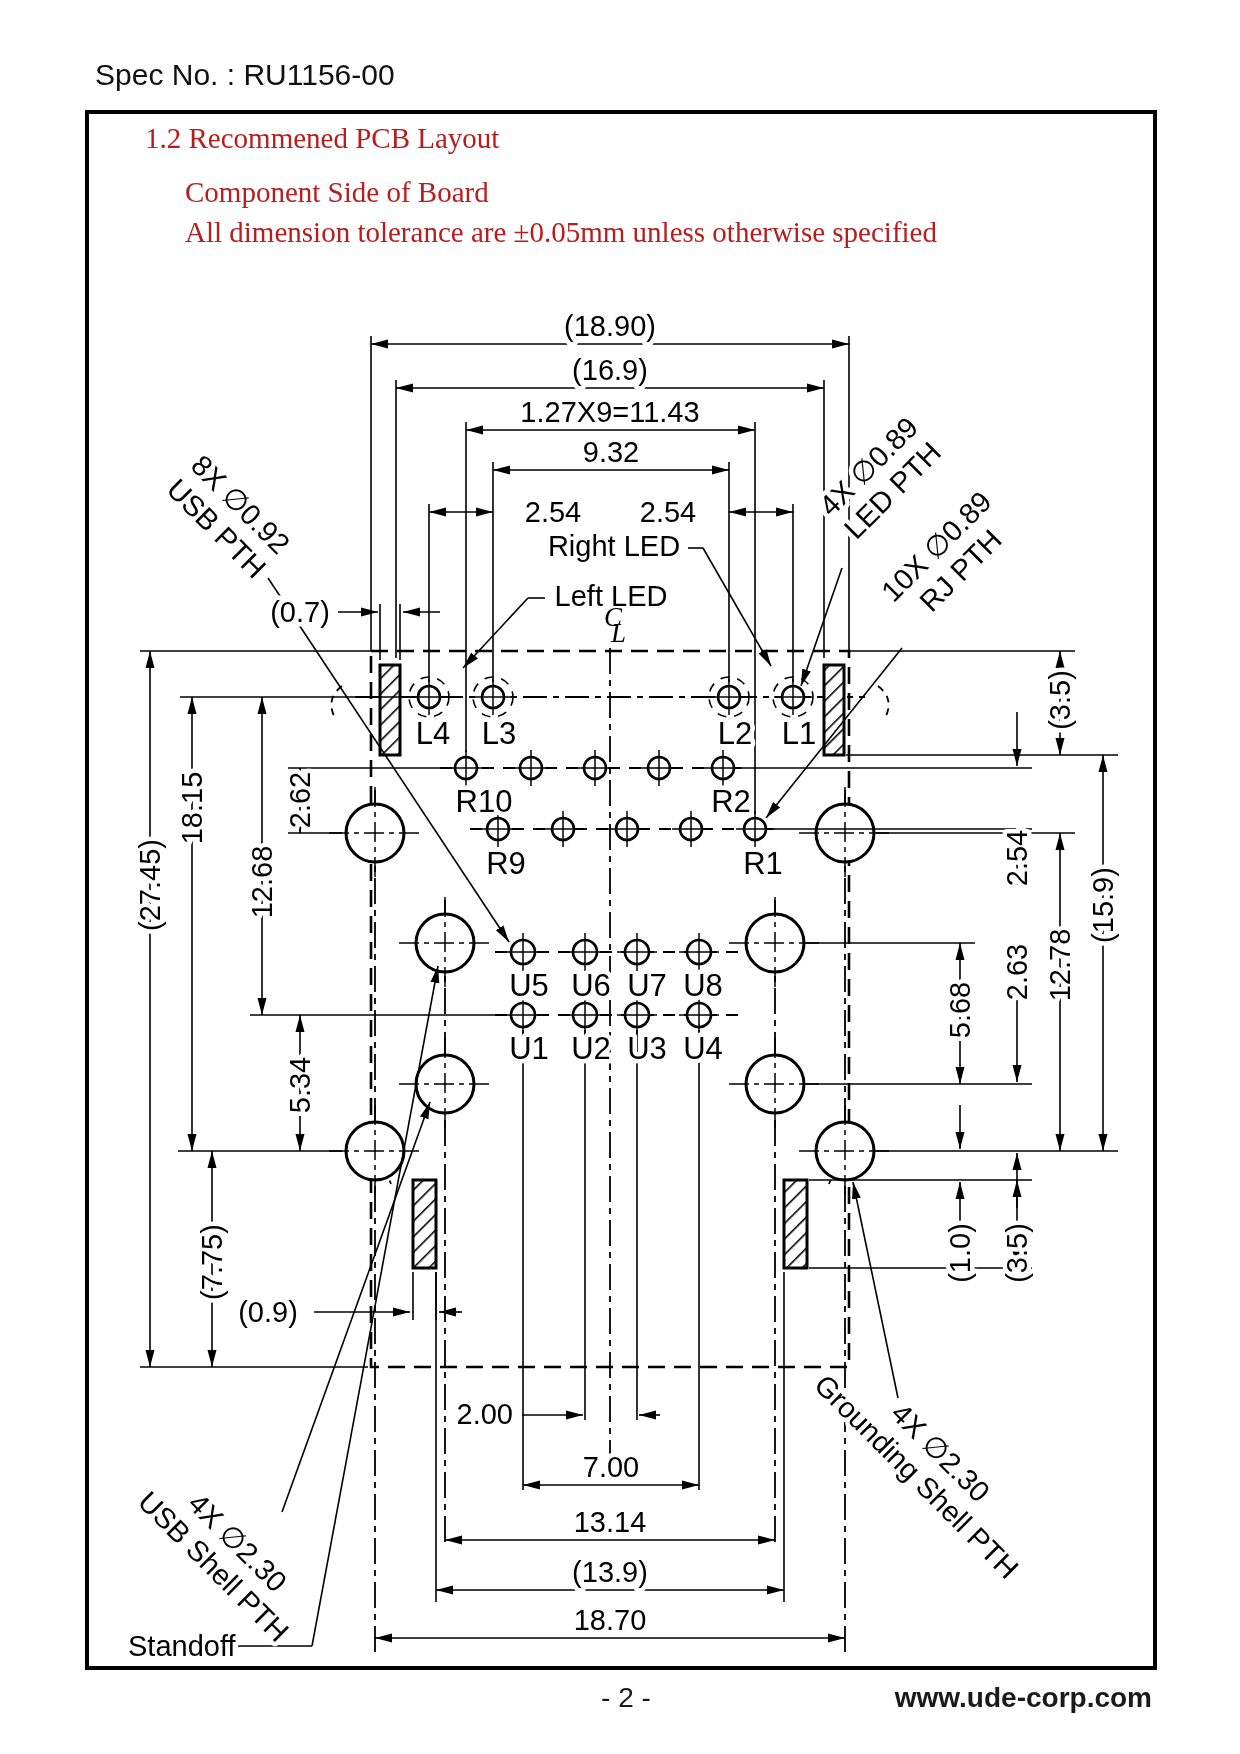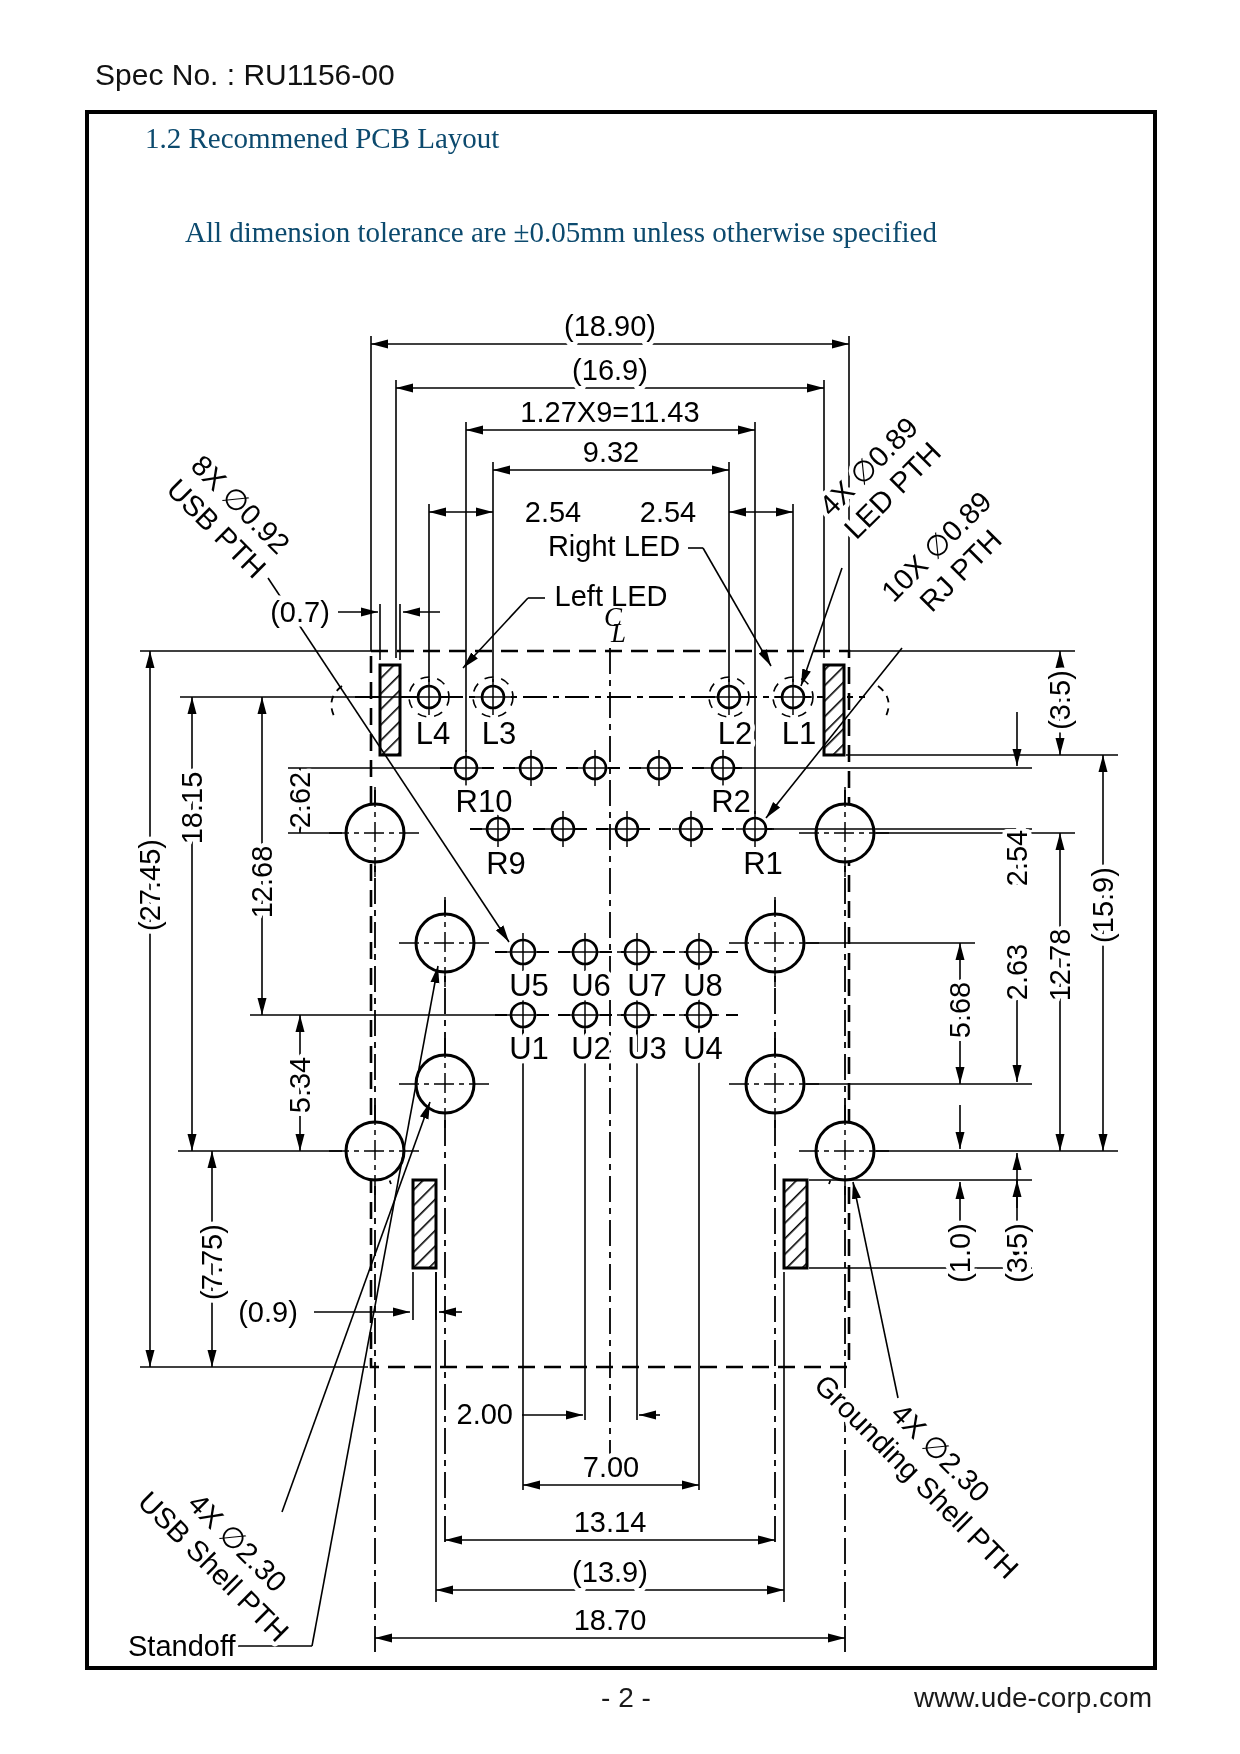--- a/index.html
+++ b/index.html
@@ -1,42 +1,43 @@
 <!DOCTYPE html>
 <html><head>
 <meta charset="utf-8">
 <style>
   html,body{margin:0;padding:0;background:#ffffff;}
   .page{position:relative;width:1240px;height:1754px;background:#fff;overflow:hidden;
         font-family:"Liberation Sans",sans-serif;color:#1a1a1a;padding-left:12px;}
   .hdr-spec{position:absolute;left:95px;top:58px;font-size:30px;color:#111;}
   .hdr-part{position:absolute;right:100px;top:48px;font-size:44px;color:#111;}
   .frame{position:absolute;left:85px;top:110px;width:1064px;height:1552px;border:4px solid #000;}
-  .t-serif{font-family:"Liberation Serif",serif;font-size:29px;color:#0c4a6e;position:absolute;}
+  .t-serif{font-family:"Liberation Serif",serif;font-size:29px;color:#b91c1c;position:absolute;}
   .sec-h{left:145px;top:122px;}
   .sec-s{left:185px;top:176px;}
   .sec-n{left:185px;top:216px;}
   .ftr-page{position:absolute;left:0;right:0;top:1682px;text-align:center;font-size:28px;}
-  .ftr-site{position:absolute;right:100px;top:1682px;font-size:28px;}
+  .ftr-site{position:absolute;right:100px;top:1682px;font-size:28px;font-weight:bold;}
   svg{position:absolute;left:0;top:0;}
   svg text{font-family:"Liberation Sans",sans-serif;fill:#000;paint-order:stroke;stroke:#fff;stroke-width:9px;stroke-linejoin:round;}
   .lbl{font-size:29px;}
   .hole-lbl{font-size:31px;}
   .cl{font-family:"Liberation Serif",serif;font-style:italic;font-size:27px;stroke-width:0;}
 </style>
 </head>
 <body>
 
 <div class="page">
 
   <span class="hdr-spec">Spec No. : RU1156-00</span>
 
   <div class="frame"></div>
 
   <span class="t-serif sec-h">1.2 Recommened PCB Layout</span>
+  <span class="t-serif sec-s">Component Side of Board</span>
   <span class="t-serif sec-n">All dimension tolerance are ±0.05mm unless otherwise specified</span>
 
   <svg width="1240" height="1754" viewBox="0 0 1240 1754">
     <defs>
       <marker id="arr" markerWidth="18" markerHeight="12" refX="17" refY="6" orient="auto-start-reverse" markerUnits="userSpaceOnUse">
         <path d="M17,6 L0,1.5 L0,10.5 z" fill="#000"></path>
       </marker>
       <pattern id="hatch" width="11" height="11" patternUnits="userSpaceOnUse" patternTransform="rotate(45)">
         <rect width="11" height="11" fill="#fff"></rect>
         <line x1="0" y1="0" x2="0" y2="11" stroke="#000" stroke-width="3.2"></line>

